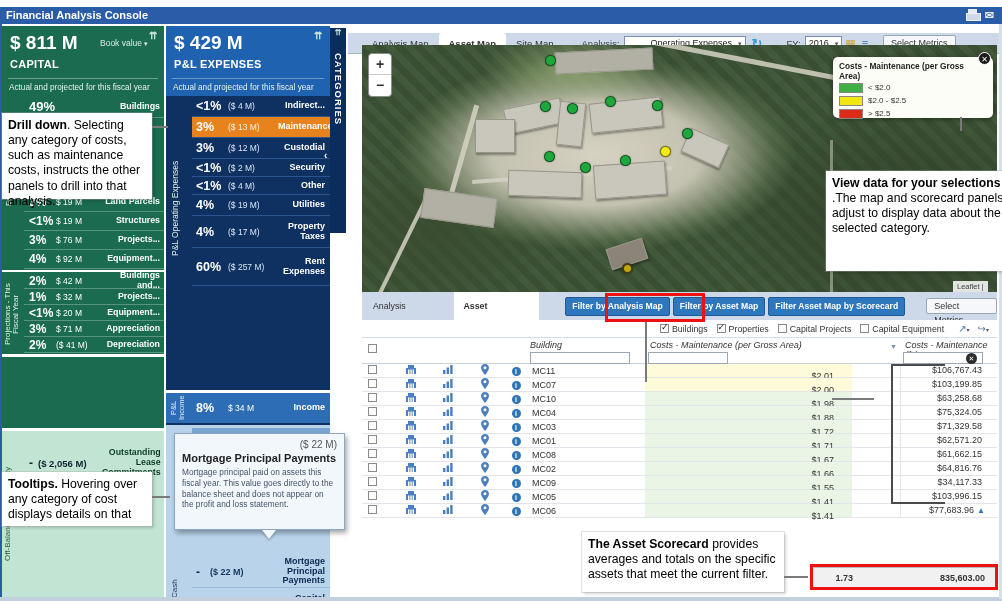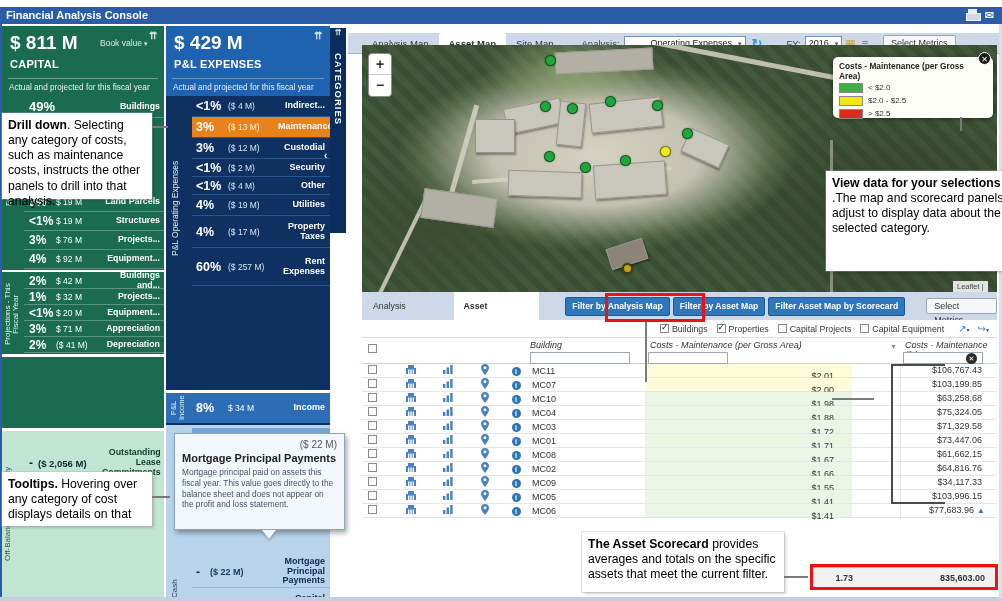--- a/index.html
+++ b/index.html
@@ -729,21 +729,21 @@
         <svg width="8" height="11" viewBox="0 0 8 11">
             <path d="M4 0C1.8 0 0 1.7 0 3.8 0 6.5 4 11 4 11s4-4.5 4-7.2C8 1.7 6.2 0 4 0z" fill="#4a7fc1"></path>
             <circle cx="4" cy="3.8" r="1.5" fill="#fff"></circle>
           </svg>
       </span>
       <span class="c-ic c-ic4"><span class="info-badge">i</span></span>
       <span class="c-name">MC01</span>
       <span class="c-pga">
         <span class="cell green">$1.71</span>
       </span>
-      <span class="c-fy"><span>$73,447.06</span><b class="uparrow"></b></span>
+      <span class="c-fy"><span>$62,571.20</span><b class="uparrow"></b></span>
     </div>
       <div class="trow">
       <span class="c-cb"><span class="cbx"></span></span>
       <span class="c-ic c-ic1">
         <svg width="10" height="9" viewBox="0 0 10 9">
             <rect x="0" y="3" width="10" height="6" fill="#4a7fc1"></rect>
             <rect x="2" y="0" width="6" height="3" fill="#4a7fc1"></rect>
             <rect x="2" y="4.5" width="1.4" height="4.5" fill="#fff"></rect>
             <rect x="4.3" y="4.5" width="1.4" height="4.5" fill="#fff"></rect>
             <rect x="6.6" y="4.5" width="1.4" height="4.5" fill="#fff"></rect>

